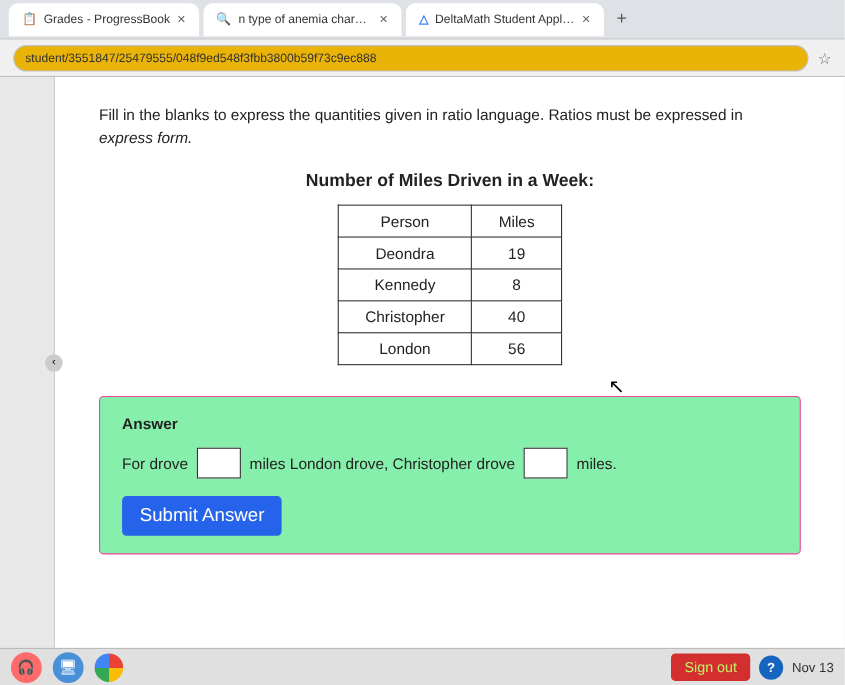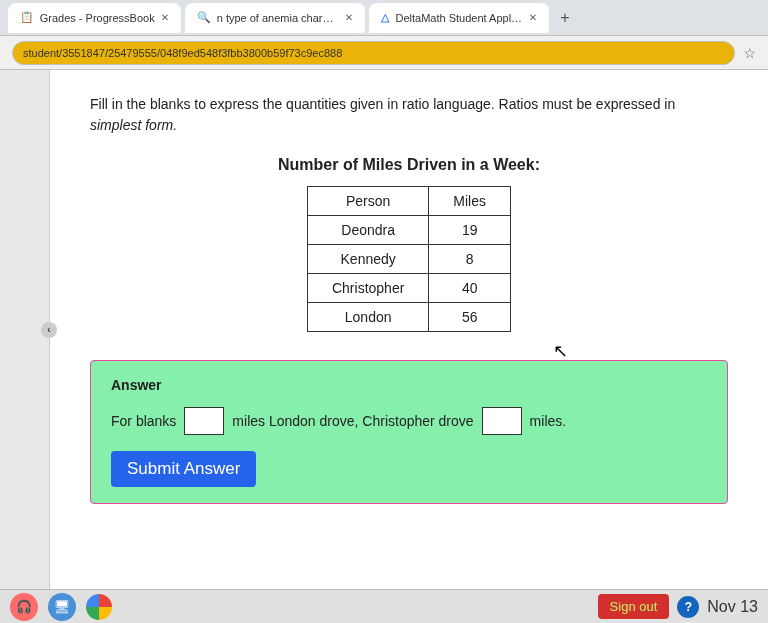--- a/index.html
+++ b/index.html
@@ -283,21 +283,21 @@
       height: 22px;
       display: flex;
       align-items: center;
       justify-content: center;
       font-size: 12px;
       font-weight: bold;
       cursor: pointer;
     }
 
     .taskbar-date {
-      font-size: 16px;
+      font-size: 12px;
       color: #333;
     }
 
     .cursor-arrow {
       position: absolute;
       right: 200px;
       top: 340px;
       font-size: 18px;
       color: #000;
       pointer-events: none;
@@ -334,21 +334,21 @@
 
 <div class="main-content">
 
   <div class="sidebar">
     <div class="sidebar-arrow">‹</div>
   </div>
 
   <div class="content-area">
 
     <p class="problem-text">
-      <span>Fill in the blanks to express the quantities given in ratio language. Ratios must be expressed in </span><em>simplest form.</em>
+      <span>Fill in the blanks to express the quantities given in ratio language. Ratios must be expressed in </span><em>express form.</em>
     </p>
 
     <div class="table-title">Number of Miles Driven in a Week:</div>
 
     <table class="data-table">
       <thead>
         <tr>
           <th>Person</th>
           <th>Miles</th>
         </tr>
@@ -369,21 +369,21 @@
         <tr>
           <td>London</td>
           <td>56</td>
         </tr>
       </tbody>
     </table>
 
     <div class="answer-section">
       <div class="answer-label">Answer</div>
       <div class="answer-row">
-        <span>For blanks</span>
+        <span>For drove</span>
         <input class="blank-input" type="text" style="">
         <span>miles London drove, Christopher drove</span>
         <input class="blank-input" type="text" style="">
         <span>miles.</span>
       </div>
       <button class="submit-btn">Submit Answer</button>
     </div>
 
   </div>
 </div>

